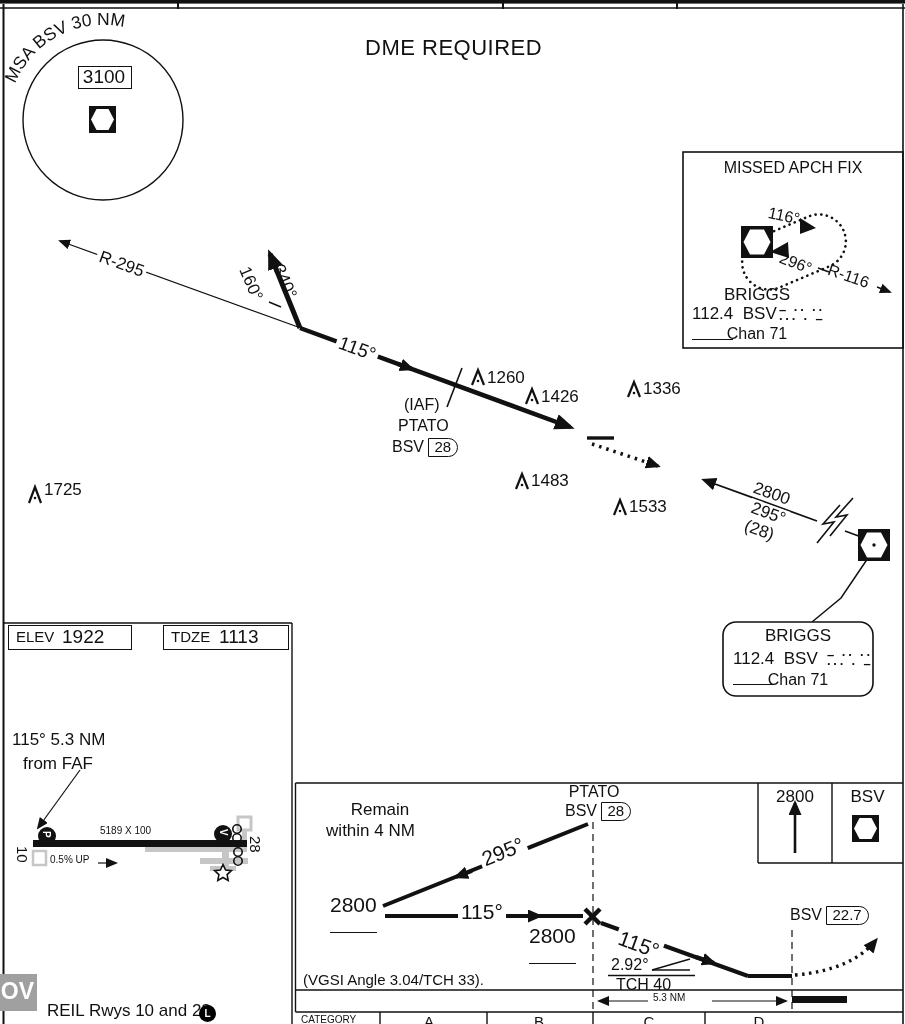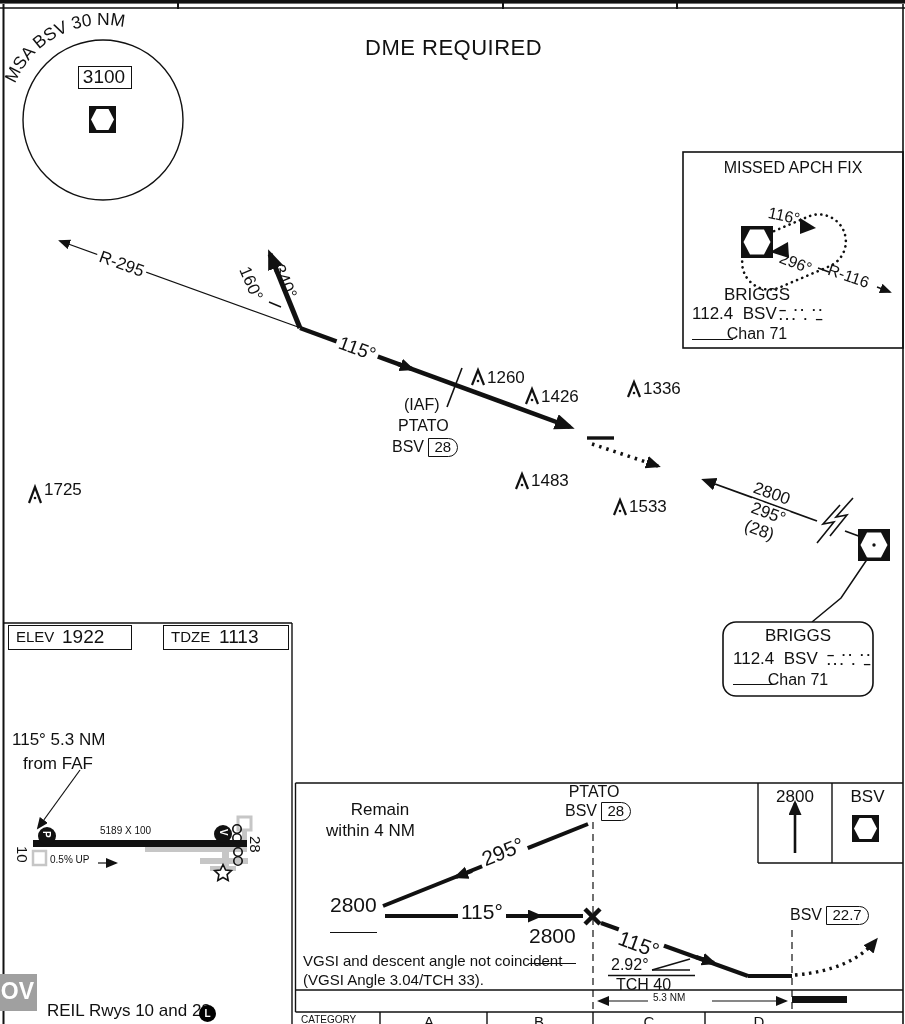--- a/index.html
+++ b/index.html
@@ -242,21 +242,20 @@
 
   <div class="lbl s17 ctr" style="left:340px;top:801px;width:80px;">Remain</div>
   <div class="lbl s17 ctr" style="left:318px;top:822px;width:105px;">within 4 NM</div>
   <div class="lbl s16 ctr" style="left:568px;top:784px;width:52px;">PTATO</div>
   <div class="lbl s16" style="left:565px;top:802px;"><span>BSV</span> <span class="dmebox s15">28</span></div>
   <div class="lbl s21 rot wbg" style="left:476px;top:851px;transform:rotate(-22deg);">295°</div>
   <div class="lbl s21 ul" style="left:330px;top:894px;">2800</div>
   <div class="lbl s21 wbg" style="left:458px;top:901px;">115°</div>
   <div class="lbl s21 ul" style="left:529px;top:925px;">2800</div>
   <div class="lbl s21 rot wbg" style="left:620px;top:926px;transform:rotate(20deg);">115°</div>
-  <div class="lbl s15" style="left:303px;top:953px;">VGSI and descent angle not coincident</div>
   <div class="lbl s15" style="left:303px;top:972px;">(VGSI Angle 3.04/TCH 33).</div>
   <div class="lbl s16" style="left:611px;top:957px;">2.92°</div>
   <div class="lbl s16" style="left:616px;top:977px;text-align:center;">TCH 40</div>
   <div class="lbl s16" style="left:752px;top:906px;margin-left:38px;"><span>BSV</span> <span class="dmebox s15">22.7</span></div>
   <div class="lbl s14 wbg" style="left:650px;top:993px;">5.3 NM</div>
   <div class="lbl s17 ctr" style="left:758px;top:788px;width:74px;">2800</div>
   <div class="lbl s17 ctr" style="left:832px;top:788px;width:71px;">BSV</div>
 
   <div class="watermark">
       <span>OV</span>

